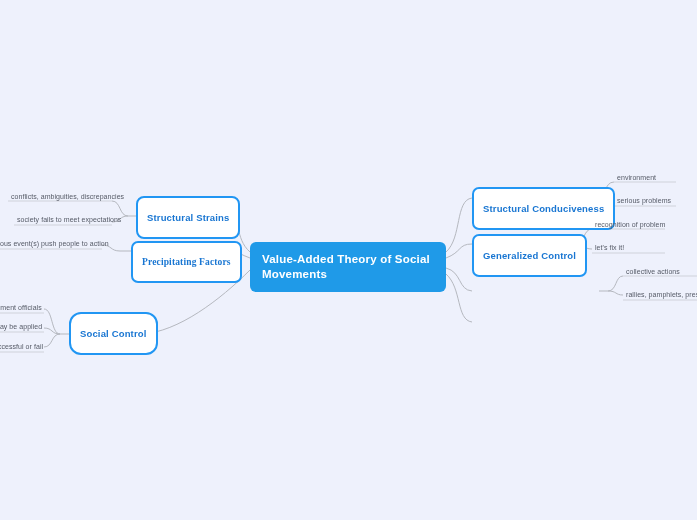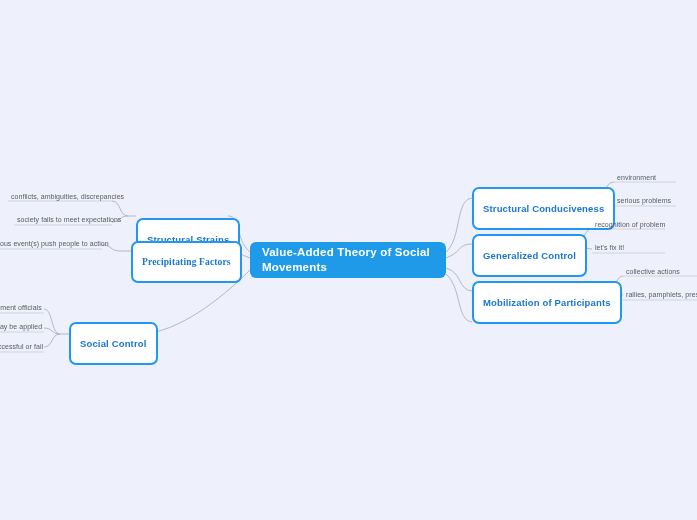--- a/index.html
+++ b/index.html
@@ -112,41 +112,38 @@
 
       <path d="M 8 201 L 112 201" stroke="#cfd2da"></path>
       <path d="M 14 225 L 112 225" stroke="#cfd2da"></path>
       <path d="M 0 249 L 102 249" stroke="#cfd2da"></path>
       <path d="M 0 313 L 44 313" stroke="#cfd2da"></path>
       <path d="M 0 332 L 44 332" stroke="#cfd2da"></path>
       <path d="M 0 352 L 44 352" stroke="#cfd2da"></path>
     </g>
   </svg>
 
-  <div class="node root" style="left:250px; top:242px; width:196px; height:36px;">
+  <div class="node root" style="left:250px; top:242px; width:196px; height:50px;">
     <span>Value-Added Theory of Social Movements</span>
   </div>
 
   <div class="node branch" style="left:472px; top:187px;">
     <span>Structural Conduciveness</span>
   </div>
   <div class="node branch" style="left:472px; top:234px;">
     <span>Generalized Control</span>
   </div>
-  <div class="node branch" style="left:472px; top:281px;">
-    <span>Mobilization of Participants</span>
-  </div>
 
-  <div class="node branch" style="left:136px; top:218px;">
+  <div class="node branch" style="left:136px; top:196px;border-radius:8px;">
     <span>Structural Strains</span>
   </div>
   <div class="node branch" style="left:131px; top:241px;font-family:Liberation Serif, serif;">
     <span>Precipitating Factors</span>
   </div>
-  <div class="node branch" style="left:69px; top:322px;">
+  <div class="node branch" style="left:69px; top:312px;border-radius:12px;">
     <span>Social Control</span>
   </div>
 
   <div class="node leaf" style="left:617px; top:174px;">
     <span>environment</span>
   </div>
   <div class="node leaf" style="left:617px; top:197px;">
     <span>serious problems</span>
   </div>
   <div class="node leaf" style="left:595px; top:221px;">

